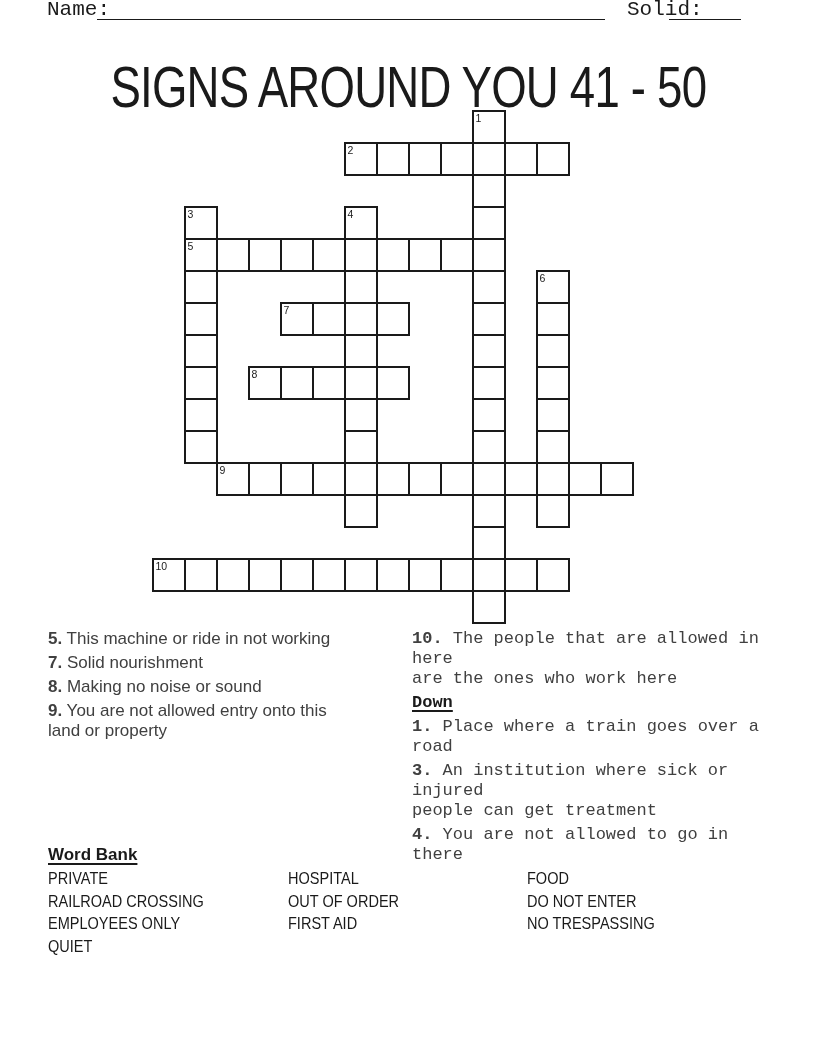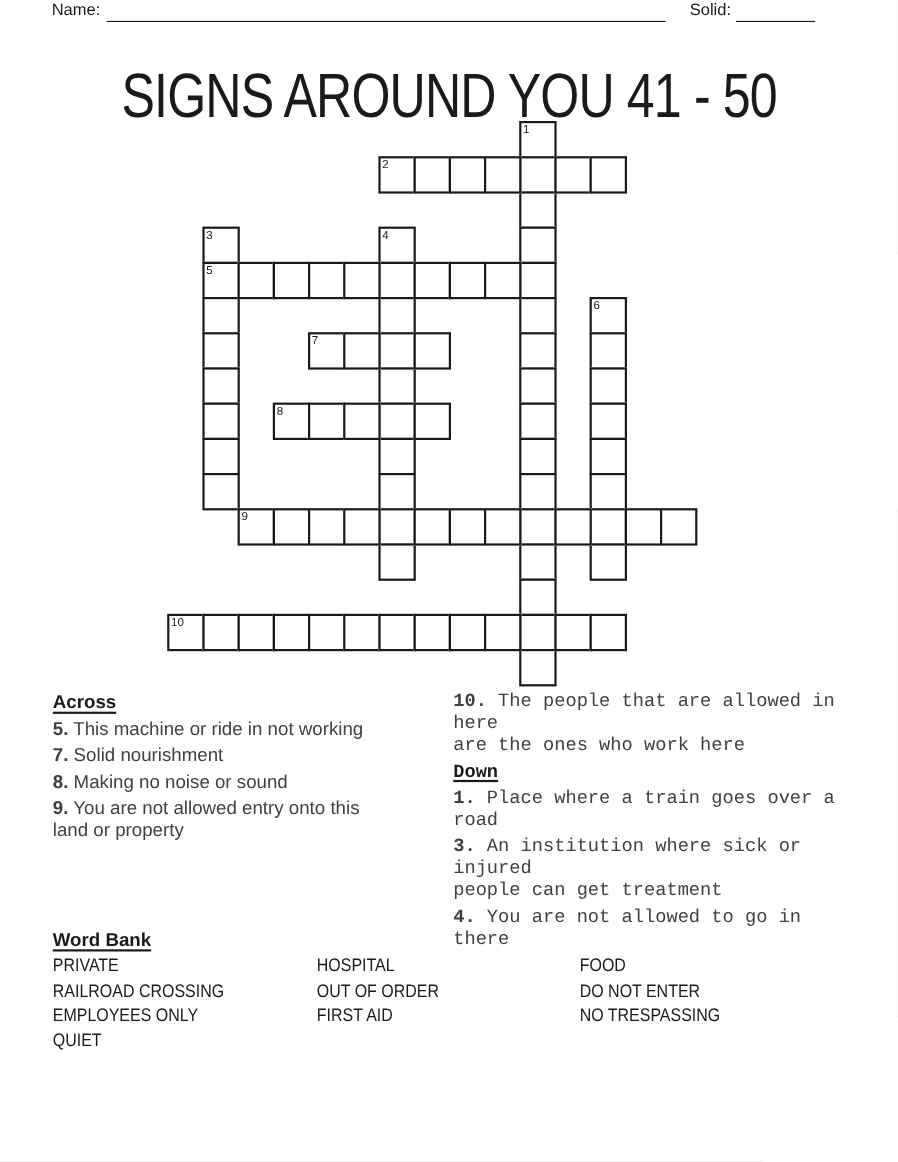--- a/index.html
+++ b/index.html
@@ -7,21 +7,21 @@
   .page {
     position:relative;
     width:816px; height:1056px;
     margin:0 auto;
     background:var(--bg,#fff);
     font-family:"Liberation Sans", sans-serif;
     color:var(--ink,#1a1a1a);
     overflow:hidden;
   }
   
-  .hdr-label { position:absolute; top:2px; font-size:15px; line-height:16px; color:var(--ink); }
+  .hdr-label { position:absolute; top:2px; font-size:21px; line-height:16px; color:var(--ink);font-family:Liberation Mono, monospace; }
   .write-line { position:absolute; top:18.5px; height:1.6px; background:var(--ink); }
   .title {
     position:absolute; top:31px; left:0; width:816px;
     text-align:center; font-size:57px; line-height:57px;
     color:var(--ink); white-space:nowrap;margin-top:28px;
   }
   .title .squeeze { display:inline-block; transform:scaleX(0.8); transform-origin:50% 50%; letter-spacing:-1px; }
   
   .grid { position:absolute; left:0; top:0; width:816px; height:650px; }
   .cell {
@@ -156,21 +156,20 @@
       <div class="cell-num" style="left: 347.5px; top: 208.5px;">4</div>
       <div class="cell-num" style="left: 187.5px; top: 240.5px;">5</div>
       <div class="cell-num" style="left: 539.5px; top: 272.5px;">6</div>
       <div class="cell-num" style="left: 283.5px; top: 304.5px;">7</div>
       <div class="cell-num" style="left: 251.5px; top: 368.5px;">8</div>
       <div class="cell-num" style="left: 219.5px; top: 464.5px;">9</div>
       <div class="cell-num" style="left: 155.5px; top: 560.5px; text-align: right;">10</div>
     </div>
 
   <div class="clue-col clue-col-left">
-      <div class="clue-heading">Across</div>
       <div class="clue"><span class="clue-num">5.</span><span class="clue-text"> This machine or ride in not working</span></div>
       <div class="clue"><span class="clue-num">7.</span><span class="clue-text"> Solid nourishment</span></div>
       <div class="clue"><span class="clue-num">8.</span><span class="clue-text"> Making no noise or sound</span></div>
       <div class="clue"><span class="clue-num">9.</span><span class="clue-text"> You are not allowed entry onto this
 land or property</span></div>
     </div>
   <div class="clue-col clue-col-right">
       <div class="clue"><span class="clue-num">10.</span><span class="clue-text"> The people that are allowed in here
 are the ones who work here</span></div>
       <div class="clue-heading">Down</div>

